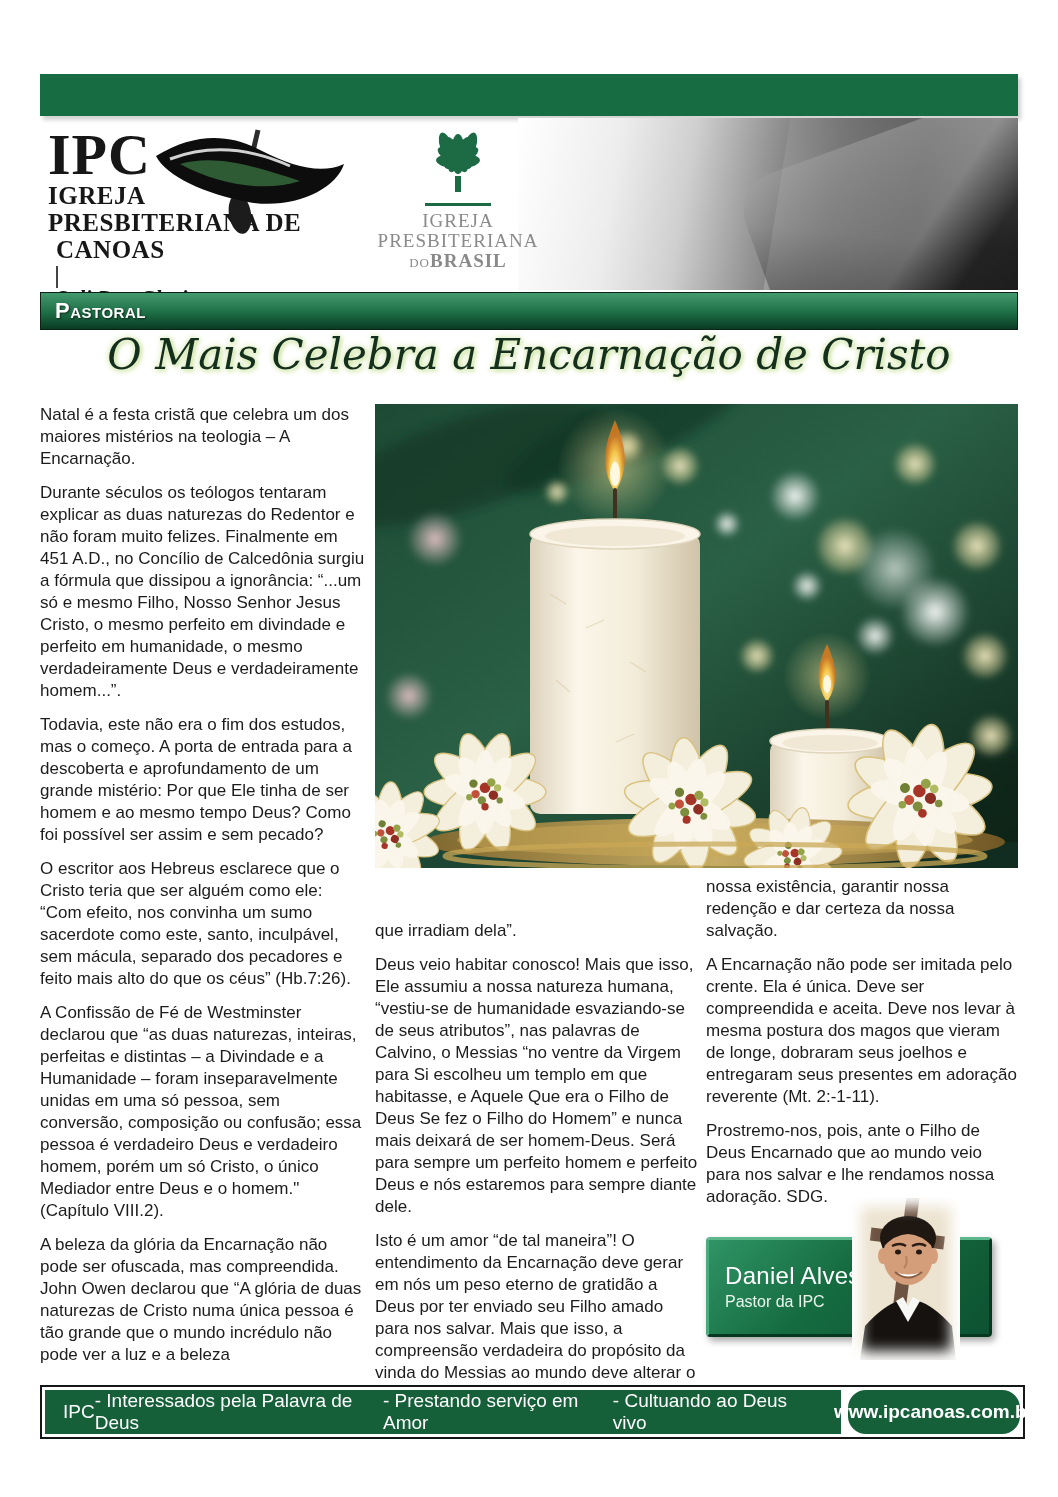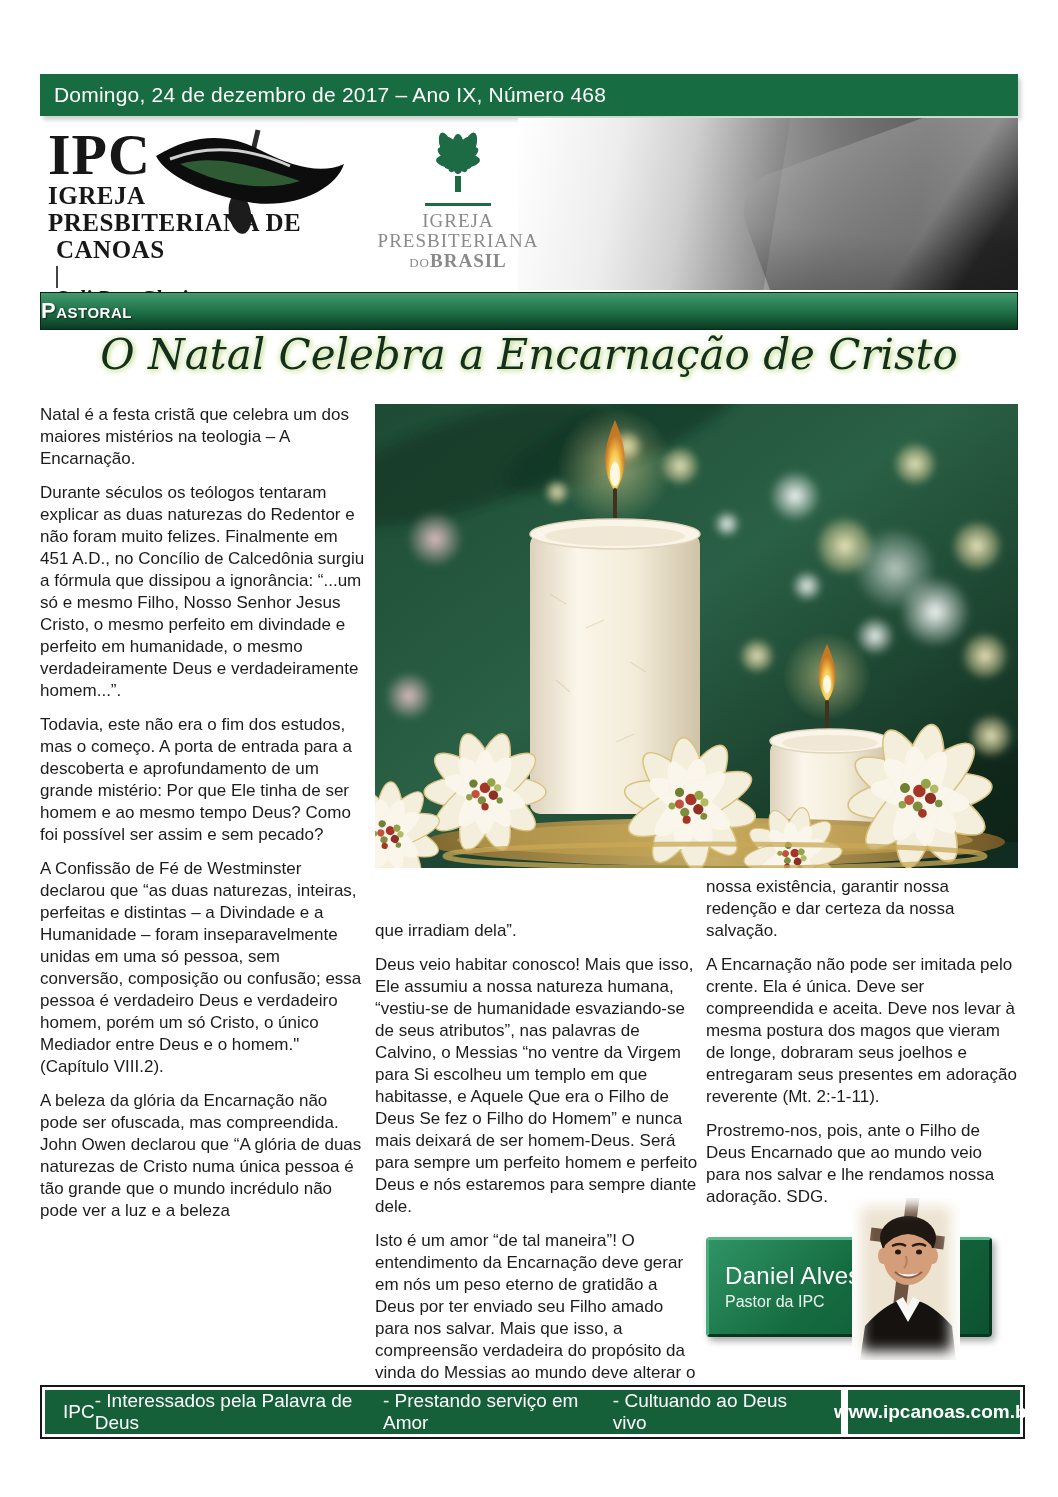--- a/index.html
+++ b/index.html
@@ -43,21 +43,21 @@
   .ipb-l3{font-size:19px;line-height:20px;}
   .ipb-do{font-size:13px;letter-spacing:1px;}
   .ipb-brasil{font-weight:bold;letter-spacing:1px;margin-top:8px;}
 
   
   .section-bar{position:absolute;left:40px;top:292px;width:978px;height:38px;box-sizing:border-box;
       border:1px solid #0c2416;
       background:linear-gradient(to bottom,#44996e 0%,#1d6e45 55%,#0a3b23 100%);
       display:flex;align-items:center;}
   .section-label{color:#fff;font-variant:small-caps;font-weight:bold;font-size:22px;
-      letter-spacing:.5px;text-shadow:1px 1px 2px rgba(0,0,0,.6);}
+      padding-left:14px;letter-spacing:.5px;text-shadow:1px 1px 2px rgba(0,0,0,.6);}
 
   
   .article-title{position:absolute;left:0;top:330px;width:1058px;text-align:center;
       font-family:"DejaVu Serif",serif;font-style:italic;font-size:42px;color:#14301c;
       text-shadow:0 0 2px #f2f8df,0 0 6px #c3dd90,2px 2px 4px #d6eab2;}
 
   
   .col{position:absolute;font-size:17px;line-height:22px;}
   .col p{margin:0 0 12px;}
   .col1{left:40px;top:404px;width:326px;}
@@ -79,29 +79,28 @@
   .pastor-photo{position:absolute;left:852px;top:1198px;width:108px;height:162px;z-index:2;}
   .pastor-photo svg{display:block;}
   .pastor-photo::after{content:"";position:absolute;inset:0;box-shadow:inset 0 0 14px 9px #fff;}
 
   
   .footer{position:absolute;left:40px;top:1385px;width:985px;height:54px;box-sizing:border-box;
       border:2px solid #161616;background:#fff;padding:3px;display:flex;gap:7px;}
   .footer-left{flex:1;background:#155f39;color:#fff;display:flex;align-items:center;
       padding:0 28px 0 18px;font-size:19px;justify-content:space-between;}
   .footer-url{width:172px;background:#155f39;color:#fff;display:flex;align-items:center;justify-content:center;
-      font-size:19px;font-weight:bold;cursor:pointer;}
+      font-size:19px;font-weight:bold;cursor:pointer;border-radius:18px;}
 </style>
 </head>
 <body>
 
 <div id="page">
 
   <div class="topbar">
-    <span class="topbar-date">Domingo, 24 de dezembro de 2017 – Ano IX, Número 468</span>
   </div>
 
   <div class="header">
     <div class="book-photo">
       <div class="book-fold"></div>
     </div>
 
     <div class="ipc-logo">
       <div class="ipc-acronym">IPC</div>
       <svg class="canoe" width="200" height="118" viewBox="0 0 200 118">
@@ -141,26 +140,27 @@
       <div class="ipb-l3">
         <span class="ipb-do">DO</span><span class="ipb-brasil">BRASIL</span>
       </div>
     </div>
   </div>
 
   <div class="section-bar">
     <span class="section-label">Pastoral</span>
   </div>
 
-  <div class="article-title">O Natal Celebra a Encarnação de Cristo</div>
+  <div class="article-title">O Mais Celebra a Encarnação de Cristo</div>
 
   <div class="col col1">
     <p>Natal é a festa cristã que celebra um dos maiores mistérios na teologia – A Encarnação.</p>
     <p>Durante séculos os teólogos tentaram explicar as duas naturezas do Redentor e não foram muito felizes. Finalmente em 451 A.D., no Concílio de Calcedônia surgiu a fórmula que dissipou a ignorância: “...um só e mesmo Filho, Nosso Senhor Jesus Cristo, o mesmo perfeito em divindade e perfeito em humanidade, o mesmo verdadeiramente Deus e verdadeiramente homem...”.</p>
     <p>Todavia, este não era o fim dos estudos, mas o começo. A porta de entrada para a descoberta e aprofundamento de um grande mistério: Por que Ele tinha de ser homem e ao mesmo tempo Deus? Como foi possível ser assim e sem pecado?</p>
+    <p>O escritor aos Hebreus esclarece que o Cristo teria que ser alguém como ele: “Com efeito, nos convinha um sumo sacerdote como este, santo, inculpável, sem mácula, separado dos pecadores e feito mais alto do que os céus” (Hb.7:26).</p>
     <p>A Confissão de Fé de Westminster declarou que “as duas naturezas, inteiras, perfeitas e distintas – a Divindade e a Humanidade – foram inseparavelmente unidas em uma só pessoa, sem conversão, composição ou confusão; essa pessoa é verdadeiro Deus e verdadeiro homem, porém um só Cristo, o único Mediador entre Deus e o homem." (Capítulo VIII.2).</p>
     <p>A beleza da glória da Encarnação não pode ser ofuscada, mas compreendida. John Owen declarou que “A glória de duas naturezas de Cristo numa única pessoa é tão grande que o mundo incrédulo não pode ver a luz e a beleza</p>
   </div>
 
   <div class="photo-frame">
     <svg width="643" height="464" viewBox="0 0 643 464">
       <defs>
         <linearGradient id="bg" x1="0" y1="0" x2="1" y2="1">
           <stop offset="0" stop-color="#1d4a34"></stop>
             <stop offset=".45" stop-color="#2a6045"></stop>

